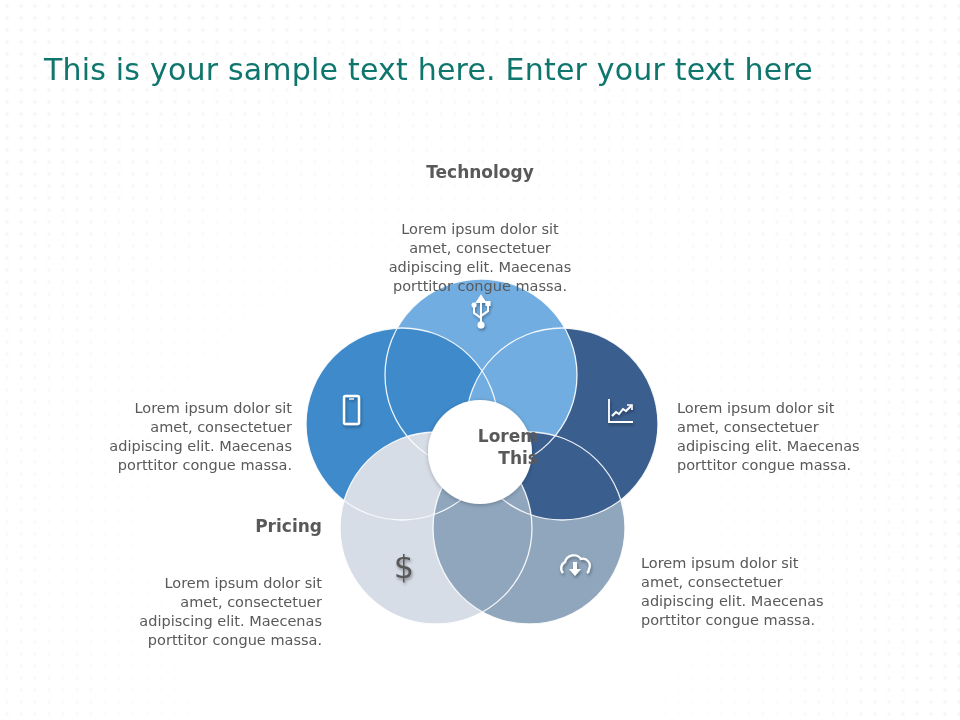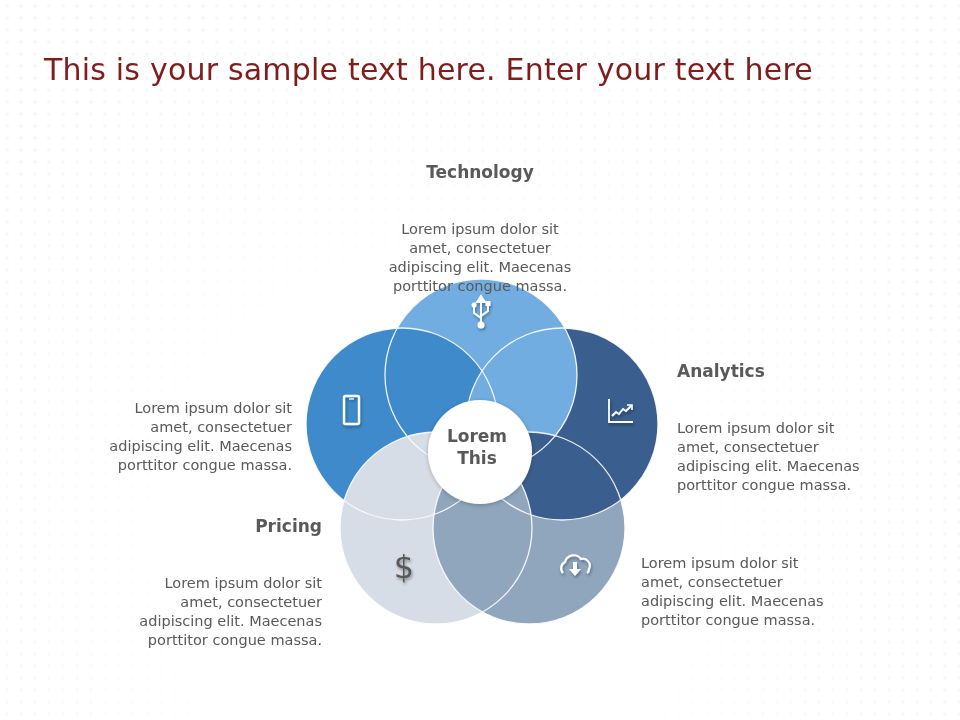--- a/index.html
+++ b/index.html
@@ -13,31 +13,31 @@
     background-image: radial-gradient(circle, #ececec 1.6px, transparent 2px);
     background-size: 14px 12px;
     opacity:0.55;
   }
   .bg-fade {
     position:absolute; inset:0;
     background: radial-gradient(ellipse at 45% 75%, rgba(255,255,255,1) 30%, rgba(255,255,255,0.2) 75%);
   }
   .title {
     position:absolute; left:44px; top:52px;
-    font-size:30px; color:#7f1d1d; letter-spacing:0.2px; white-space:nowrap;
+    font-size:30px; color:#0f766e; letter-spacing:0.2px; white-space:nowrap;
   }
   .block { position:absolute; width:240px; color:#595959; }
   .block .head { font-weight:bold; font-size:17px; color:#595959; line-height:20px; margin-bottom:4px; }
   .block .body { font-size:14.5px; line-height:19px;margin-top:38px; }
   .block.center { text-align:center; }
   .block.right { text-align:right; }
   .block.left { text-align:left; }
   svg.venn { position:absolute; left:0; top:0; }
   .center-label {
-    position:absolute; left:426px; top:425px; width:102px; text-align:center;
+    position:absolute; left:436px; top:425px; width:102px; text-align:right;
     font-weight:bold; font-size:17px; line-height:22px; color:#595959;
   }
 </style>
 </head>
 <body>
 
 <div class="bg-dots"></div>
 <div class="bg-fade"></div>
 
 <div class="title">This is your sample text here. Enter your text here</div>
@@ -146,21 +146,20 @@
 <div class="block right" style="left:52px; top:361px;">
   <div class="body">
     <div>Lorem ipsum dolor sit</div>
     <div>amet, consectetuer</div>
     <div>adipiscing elit. Maecenas</div>
     <div>porttitor congue massa.</div>
   </div>
 </div>
 
 <div class="block left" style="left:677px; top:361px;">
-  <div class="head">Analytics</div>
   <div class="body">
     <div>Lorem ipsum dolor sit</div>
     <div>amet, consectetuer</div>
     <div>adipiscing elit. Maecenas</div>
     <div>porttitor congue massa.</div>
   </div>
 </div>
 
 <div class="block right" style="left:82px; top:516px;">
   <div class="head">Pricing</div>

